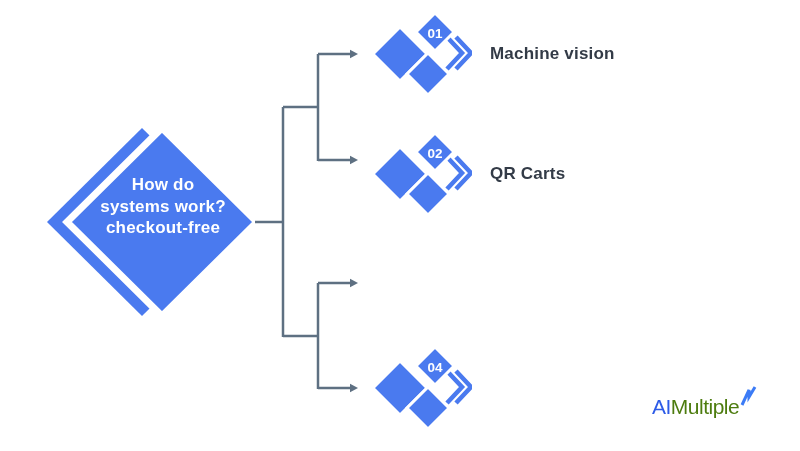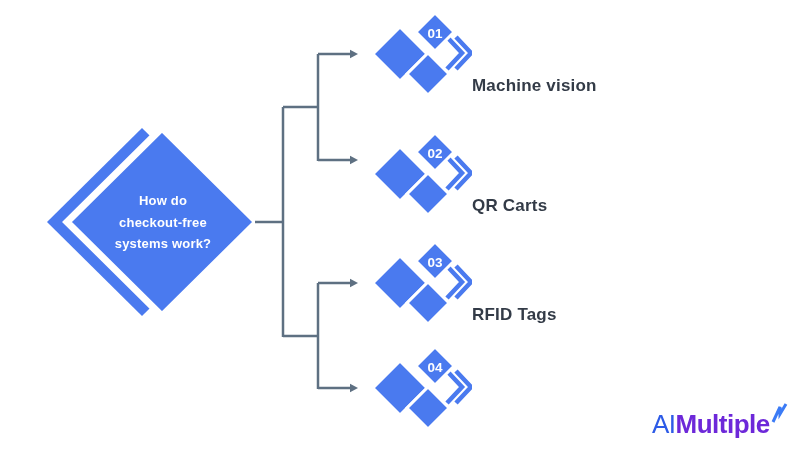--- a/index.html
+++ b/index.html
@@ -4,61 +4,61 @@
 <style>
   html,body { margin:0; padding:0; }
   .canvas {
     position:relative; width:800px; height:451px;
     background:#ffffff; overflow:hidden;
     font-family:"Liberation Sans", sans-serif;
   }
   svg { display:block; }
   .main-diamond-svg { position:absolute; left:40px; top:115px; }
   .center-text {
-    position:absolute; left:63px; top:190px; width:200px;
+    position:absolute; left:63px; top:174px; width:200px;
     text-align:center; color:#ffffff; font-weight:bold;
-    font-size:13px; line-height:21.5px; letter-spacing:0.2px;
+    font-size:17px; line-height:21.5px; letter-spacing:0.2px;
   }
   .center-text span { display:block; }
   .connector-svg { position:absolute; left:0; top:0; }
-  .node { position:absolute; left:372px; display:flex; align-items:flex-end; }
+  .node { position:absolute; left:372px; display:flex; align-items:center; }
   .node-label {
-    font-weight:bold; font-size:17px;
+    margin-left:18px; font-weight:bold; font-size:17px;
     color:#333B47; letter-spacing:0.2px; white-space:nowrap;
   }
   .node-1 { top:12px; }
   .node-2 { top:132px; }
   .node-3 { top:241px; }
   .node-4 { top:346px;flex-direction:column; }
   .logo {
-    position:absolute; left:652px; top:409px;
+    position:absolute; left:652px; top:392px;
     display:flex; align-items:flex-start;
-    font-size:26px; font-weight:500; letter-spacing:-0.5px; line-height:30px;
+    font-size:21px; font-weight:500; letter-spacing:-0.5px; line-height:30px;
   }
   .logo-ai { color:#2D5BE7; }
-  .logo-rest { color:#6d28d9;font-weight:bold; }
+  .logo-rest { color:#4d7c0f; }
   .spark-svg { margin-left:1px; transform:translateY(-6px); }
   .step-number {
     font-family:"Liberation Sans", sans-serif;
     font-weight:bold; font-size:13.5px; fill:#ffffff;
   }
 </style>
 </head>
 <body>
 
 <div class="canvas">
 
   <svg class="main-diamond-svg" width="225" height="214" viewBox="0 0 225 214">
     <polygon points="102,13 197,107 102,201 7,107" fill="#4A7AEF"></polygon>
     <polygon points="122,13 217,107 122,201 27,107" fill="#4A7AEF" stroke="#ffffff" stroke-width="7"></polygon>
   </svg>
   <div class="center-text">
     <span>How do</span>
+    <span>systems work?</span>
     <span>checkout-free</span>
-    <span>systems work?</span>
   </div>
 
   <svg class="connector-svg" width="800" height="451" viewBox="0 0 800 451">
     <g stroke="#5E7082" stroke-width="2.5" fill="none">
       <path d="M255 222 H284"></path>
       <path d="M283 107 V337"></path>
       <path d="M283 107 H318"></path>
       <path d="M283 336 H318"></path>
       <path d="M318 54 V161"></path>
       <path d="M318 283 V389"></path>
@@ -96,33 +96,20 @@
       <polyline points="75,25 90,41 75,57" stroke="#ffffff" stroke-width="9" fill="none"></polyline>
       <polyline points="84,25 99,41 84,57" stroke="#ffffff" stroke-width="9" fill="none"></polyline>
       <polyline points="75,25 90,41 75,57" stroke="#4A7AEF" stroke-width="4.5" fill="none"></polyline>
       <polyline points="84,25 99,41 84,57" stroke="#4A7AEF" stroke-width="4.5" fill="none"></polyline>
       <polygon points="63,1 82,20 63,39 44,20" fill="#4A7AEF" stroke="#ffffff" stroke-width="3"></polygon>
       <text class="step-number" x="63" y="25.5" text-anchor="middle">02</text>
     </svg>
     <span class="node-label">QR Carts</span>
   </div>
 
-  <div class="node node-3">
-    <svg width="100" height="84" viewBox="0 0 100 84">
-      <polygon points="28,15 55,42 28,69 1,42" fill="#4A7AEF" stroke="#ffffff" stroke-width="3"></polygon>
-      <polygon points="56,41 77,62 56,83 35,62" fill="#4A7AEF" stroke="#ffffff" stroke-width="3"></polygon>
-      <polyline points="75,25 90,41 75,57" stroke="#ffffff" stroke-width="9" fill="none"></polyline>
-      <polyline points="84,25 99,41 84,57" stroke="#ffffff" stroke-width="9" fill="none"></polyline>
-      <polyline points="75,25 90,41 75,57" stroke="#4A7AEF" stroke-width="4.5" fill="none"></polyline>
-      <polyline points="84,25 99,41 84,57" stroke="#4A7AEF" stroke-width="4.5" fill="none"></polyline>
-      <polygon points="63,1 82,20 63,39 44,20" fill="#4A7AEF" stroke="#ffffff" stroke-width="3"></polygon>
-      <text class="step-number" x="63" y="25.5" text-anchor="middle">03</text>
-    </svg>
-    <span class="node-label">RFID Tags</span>
-  </div>
 
   <div class="node node-4">
     <svg width="100" height="84" viewBox="0 0 100 84">
       <polygon points="28,15 55,42 28,69 1,42" fill="#4A7AEF" stroke="#ffffff" stroke-width="3"></polygon>
       <polygon points="56,41 77,62 56,83 35,62" fill="#4A7AEF" stroke="#ffffff" stroke-width="3"></polygon>
       <polyline points="75,25 90,41 75,57" stroke="#ffffff" stroke-width="9" fill="none"></polyline>
       <polyline points="84,25 99,41 84,57" stroke="#ffffff" stroke-width="9" fill="none"></polyline>
       <polyline points="75,25 90,41 75,57" stroke="#4A7AEF" stroke-width="4.5" fill="none"></polyline>
       <polyline points="84,25 99,41 84,57" stroke="#4A7AEF" stroke-width="4.5" fill="none"></polyline>
       <polygon points="63,1 82,20 63,39 44,20" fill="#4A7AEF" stroke="#ffffff" stroke-width="3"></polygon>

